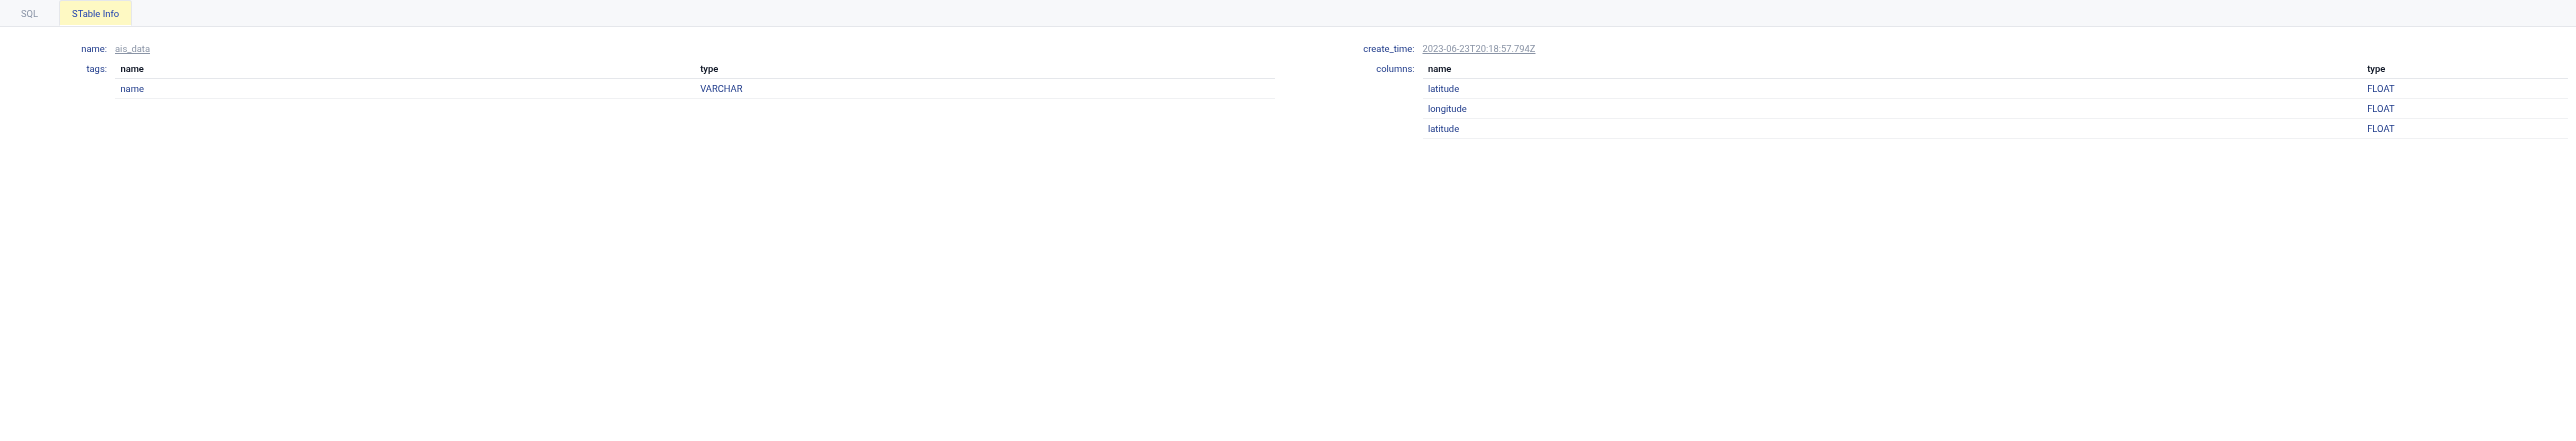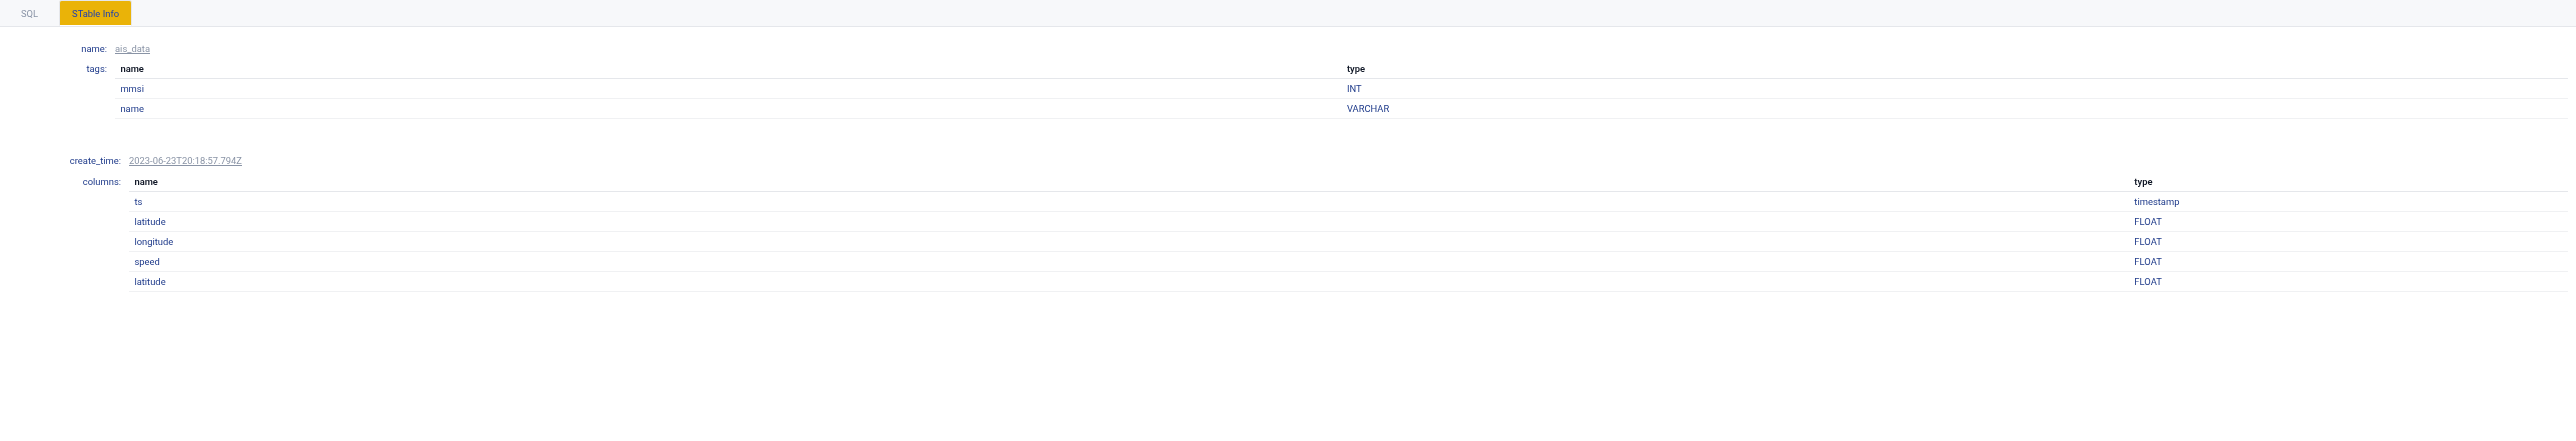--- a/index.html
+++ b/index.html
@@ -20,33 +20,32 @@
   }
   .tab {
     padding: 6.7px 12px 6px 12px;
     color: #8a94a6;
     cursor: pointer;
     border: 0.7px solid transparent;
     font-size: 9.4px;
     margin-left: 8px;
   }
   .tab.active {
-    background: #eab308;
+    background: #fef9c3;
     color: #1e40af;
     border: 0.7px solid #e5e7eb;
     border-bottom-color: #ffffff;
     border-top-left-radius: 2.7px;
     border-top-right-radius: 2.7px;
     margin-bottom: -0.7px;
   }
   .content {
     padding: 12px 8px 12px 8px;
     display: flex;
     gap: 27px;
-    flex-direction: column;
   }
   .col {
     flex: 1;
     min-width: 0;
   }
   .field {
     display: flex;
     align-items: flex-start;
     margin-bottom: 5.4px;
   }
@@ -112,24 +111,20 @@
       <div class="field-label">tags:</div>
       <table class="table">
         <thead>
           <tr>
             <th style="width:50%">name</th>
             <th>type</th>
           </tr>
         </thead>
         <tbody>
           <tr>
-            <td>mmsi</td>
-            <td>INT</td>
-          </tr>
-          <tr>
             <td>name</td>
             <td>VARCHAR</td>
           </tr>
         </tbody>
       </table>
     </div>
 
   </div>
 
   <div class="col">
@@ -143,33 +138,25 @@
       <div class="field-label" style="width:121px">columns:</div>
       <table class="table">
         <thead>
           <tr>
             <th style="width:82%">name</th>
             <th>type</th>
           </tr>
         </thead>
         <tbody>
           <tr>
-            <td>ts</td>
-            <td>timestamp</td>
-          </tr>
-          <tr>
             <td>latitude</td>
             <td>FLOAT</td>
           </tr>
           <tr>
             <td>longitude</td>
-            <td>FLOAT</td>
-          </tr>
-          <tr>
-            <td>speed</td>
             <td>FLOAT</td>
           </tr>
           <tr>
             <td>latitude</td>
             <td>FLOAT</td>
           </tr>
         </tbody>
       </table>
     </div>
 

